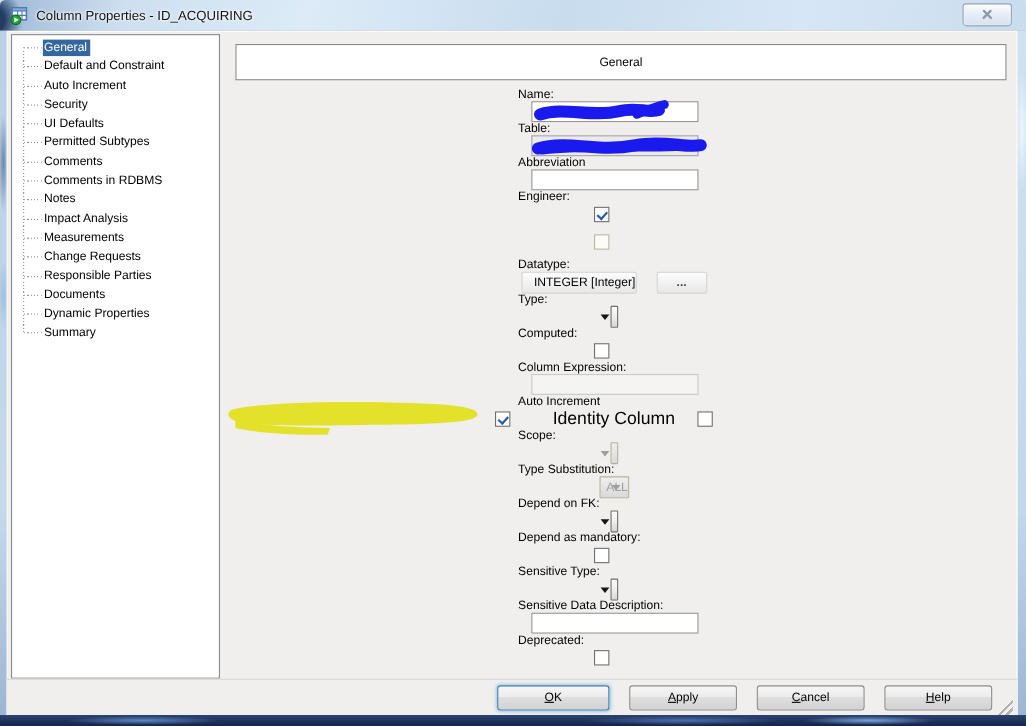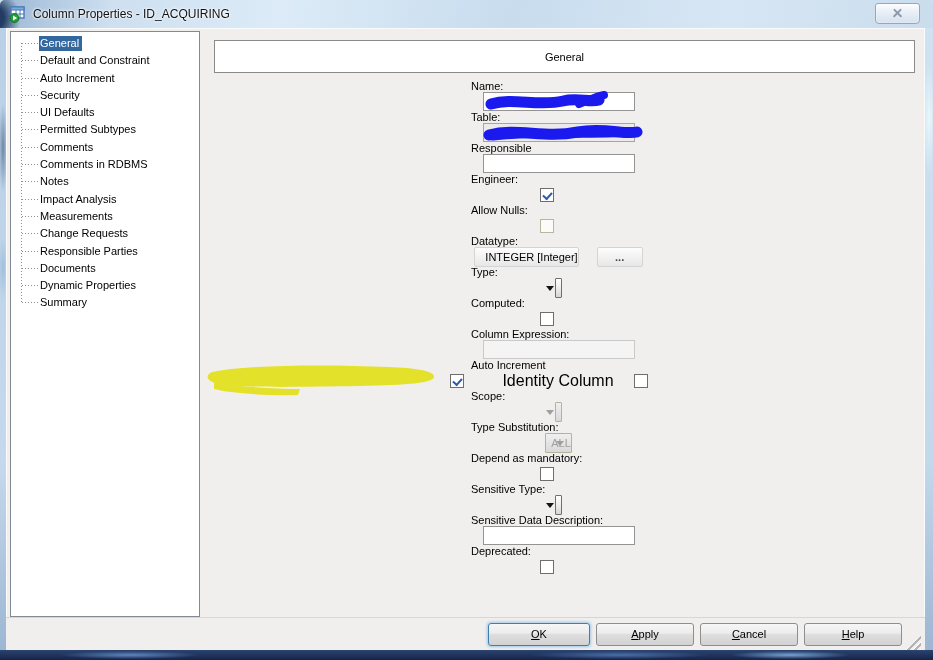--- a/index.html
+++ b/index.html
@@ -112,21 +112,21 @@
   .inline-lbl{margin-left:26px;font-size:16px;color:#000;flex:none;}
 
   .scrib{position:absolute;top:-3px;left:0;pointer-events:none;}
 
   .hl-svg{position:absolute;left:0;top:0;width:719px;height:560px;
       pointer-events:none;mix-blend-mode:multiply;opacity:.88;}
 
   
   .btnbar{position:absolute;left:0;right:0;bottom:0;height:32px;border-top:1px solid #d6d6d6;
       background:#f0efed;display:flex;align-items:center;justify-content:flex-end;padding-right:4px;}
-  .btn{width:98px;height:23px;margin-left:6px;border:1px solid #8e8e8e;border-radius:3px;
+  .btn{width:98px;height:23px;margin-left:18px;border:1px solid #8e8e8e;border-radius:3px;
       background:linear-gradient(#f6f6f6 0%,#ececec 45%,#dfdfdf 46%,#d2d2d2 100%);
       font-family:"Liberation Sans",sans-serif;font-size:11px;color:#000;padding:0;cursor:default;}
   .btn.focused{width:102px;border-color:#3c7fb1;box-shadow:0 0 3px 1px #9fc7e8;}
   .btxt{display:block;text-align:center;}
   .btxt::first-letter{text-decoration:underline;}
   .grip{width:15px;height:15px;margin-left:4px;align-self:flex-end;
       background:repeating-linear-gradient(135deg,#ffffff 0 1px,#b4b4b4 1px 3px,transparent 3px 5px);
       clip-path:polygon(100% 0,100% 100%,0 100%);}
 </style>
 </head>
@@ -203,37 +203,36 @@
           <div class="ctl">
             <input class="tf ro" readonly="" value="" style="">
             <svg class="scrib" width="175" height="26" viewBox="0 0 175 26">
               <path d="M6 15 C 35 7, 60 19, 95 12 C 120 7, 142 15, 154 12" fill="none" stroke="#1a1aee" stroke-width="11" stroke-linecap="round"></path>
               <path d="M10 17 C 50 12, 100 16, 150 13" fill="none" stroke="#1a1aee" stroke-width="7" stroke-linecap="round"></path>
             </svg>
           </div>
         </div>
 
         <div class="row">
-          <div class="lbl">Responsible</div>
+          <div class="lbl">Abbreviation</div>
           <div class="ctl">
             <input class="tf" value="" style="">
           </div>
         </div>
 
         <div class="row">
           <div class="lbl">Engineer:</div>
           <div class="ctl">
             <span class="cb checked">
                 <i class="check"></i>
               </span>
           </div>
         </div>
 
         <div class="row">
-          <div class="lbl">Allow Nulls:</div>
           <div class="ctl">
             <span class="cb dis"></span>
           </div>
         </div>
 
         <div class="row">
           <div class="lbl">Datatype:</div>
           <div class="ctl">
             <div class="dtbar">
               <span>INTEGER [Integer]</span>
@@ -290,20 +289,29 @@
         <div class="row">
           <div class="lbl">Type Substitution:</div>
           <div class="ctl">
             <div class="combo dis">
               <span class="val">ALL</span>
               <span class="arrow"></span>
             </div>
           </div>
         </div>
 
+        <div class="row">
+          <div class="lbl">Depend on FK:</div>
+          <div class="ctl">
+            <div class="combo">
+              <span class="val"></span>
+              <span class="arrow"></span>
+            </div>
+          </div>
+        </div>
 
         <div class="row">
           <div class="lbl">Depend as mandatory:</div>
           <div class="ctl">
             <span class="cb"></span>
           </div>
         </div>
 
         <div class="row">
           <div class="lbl">Sensitive Type:</div>

